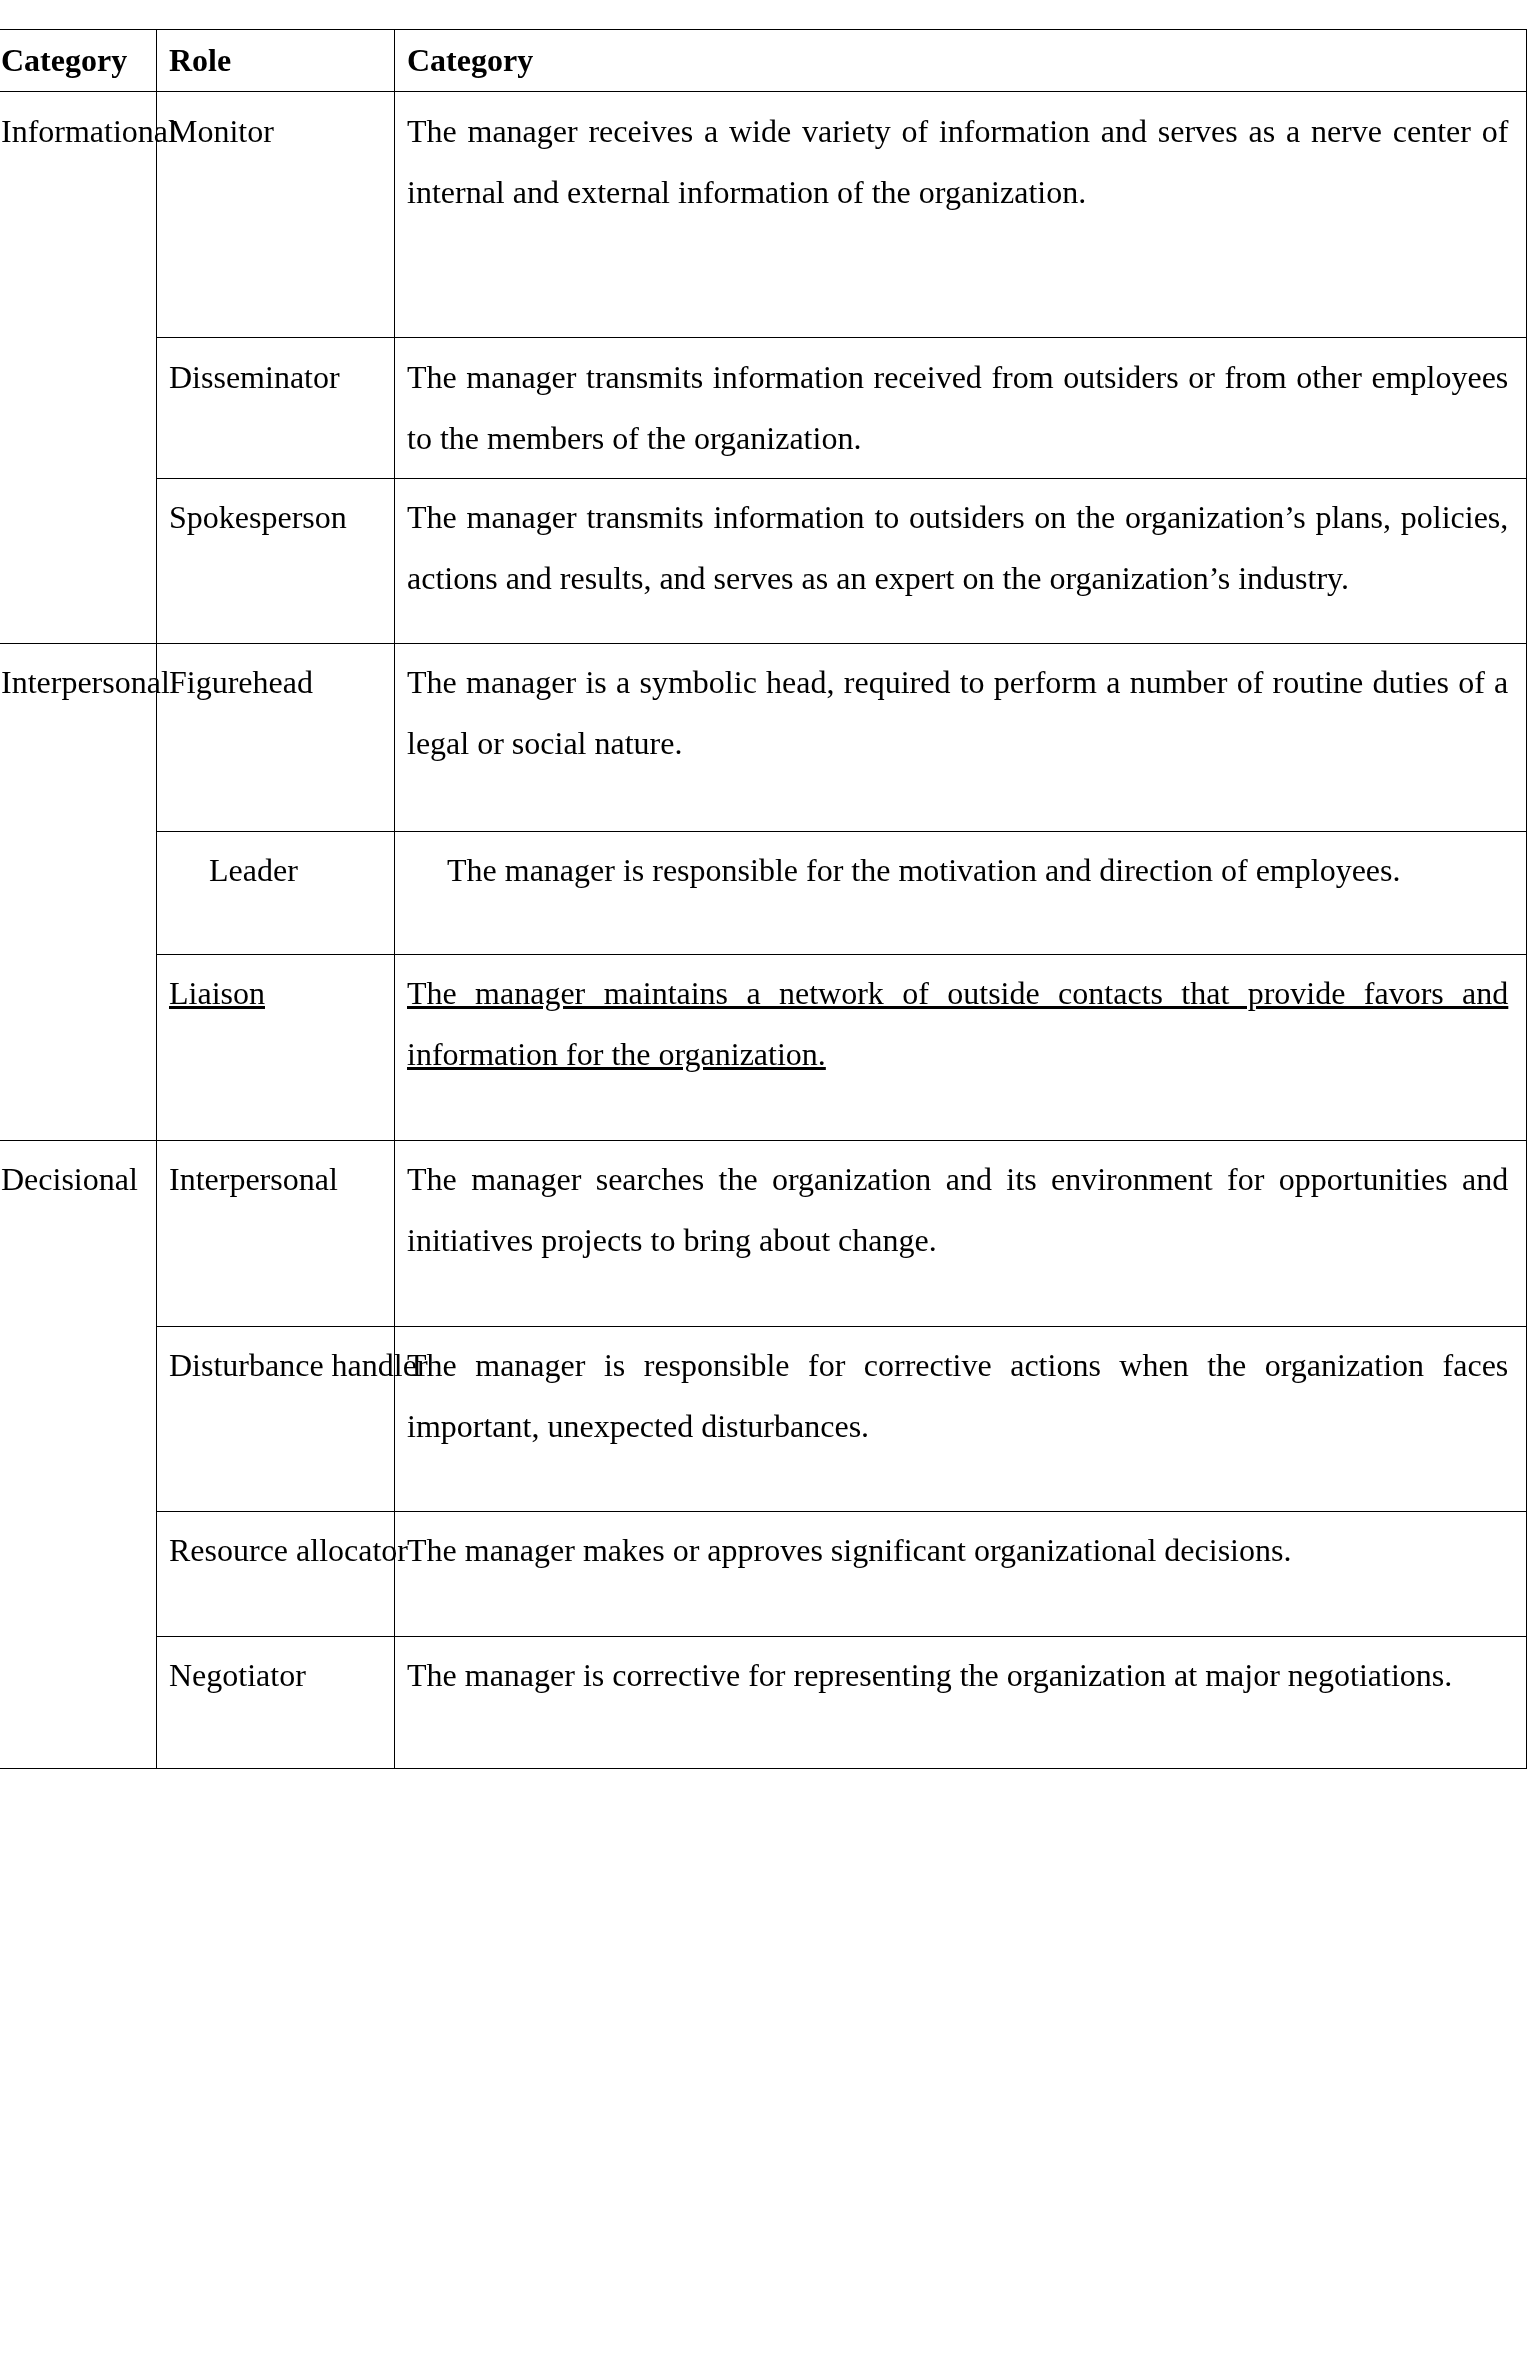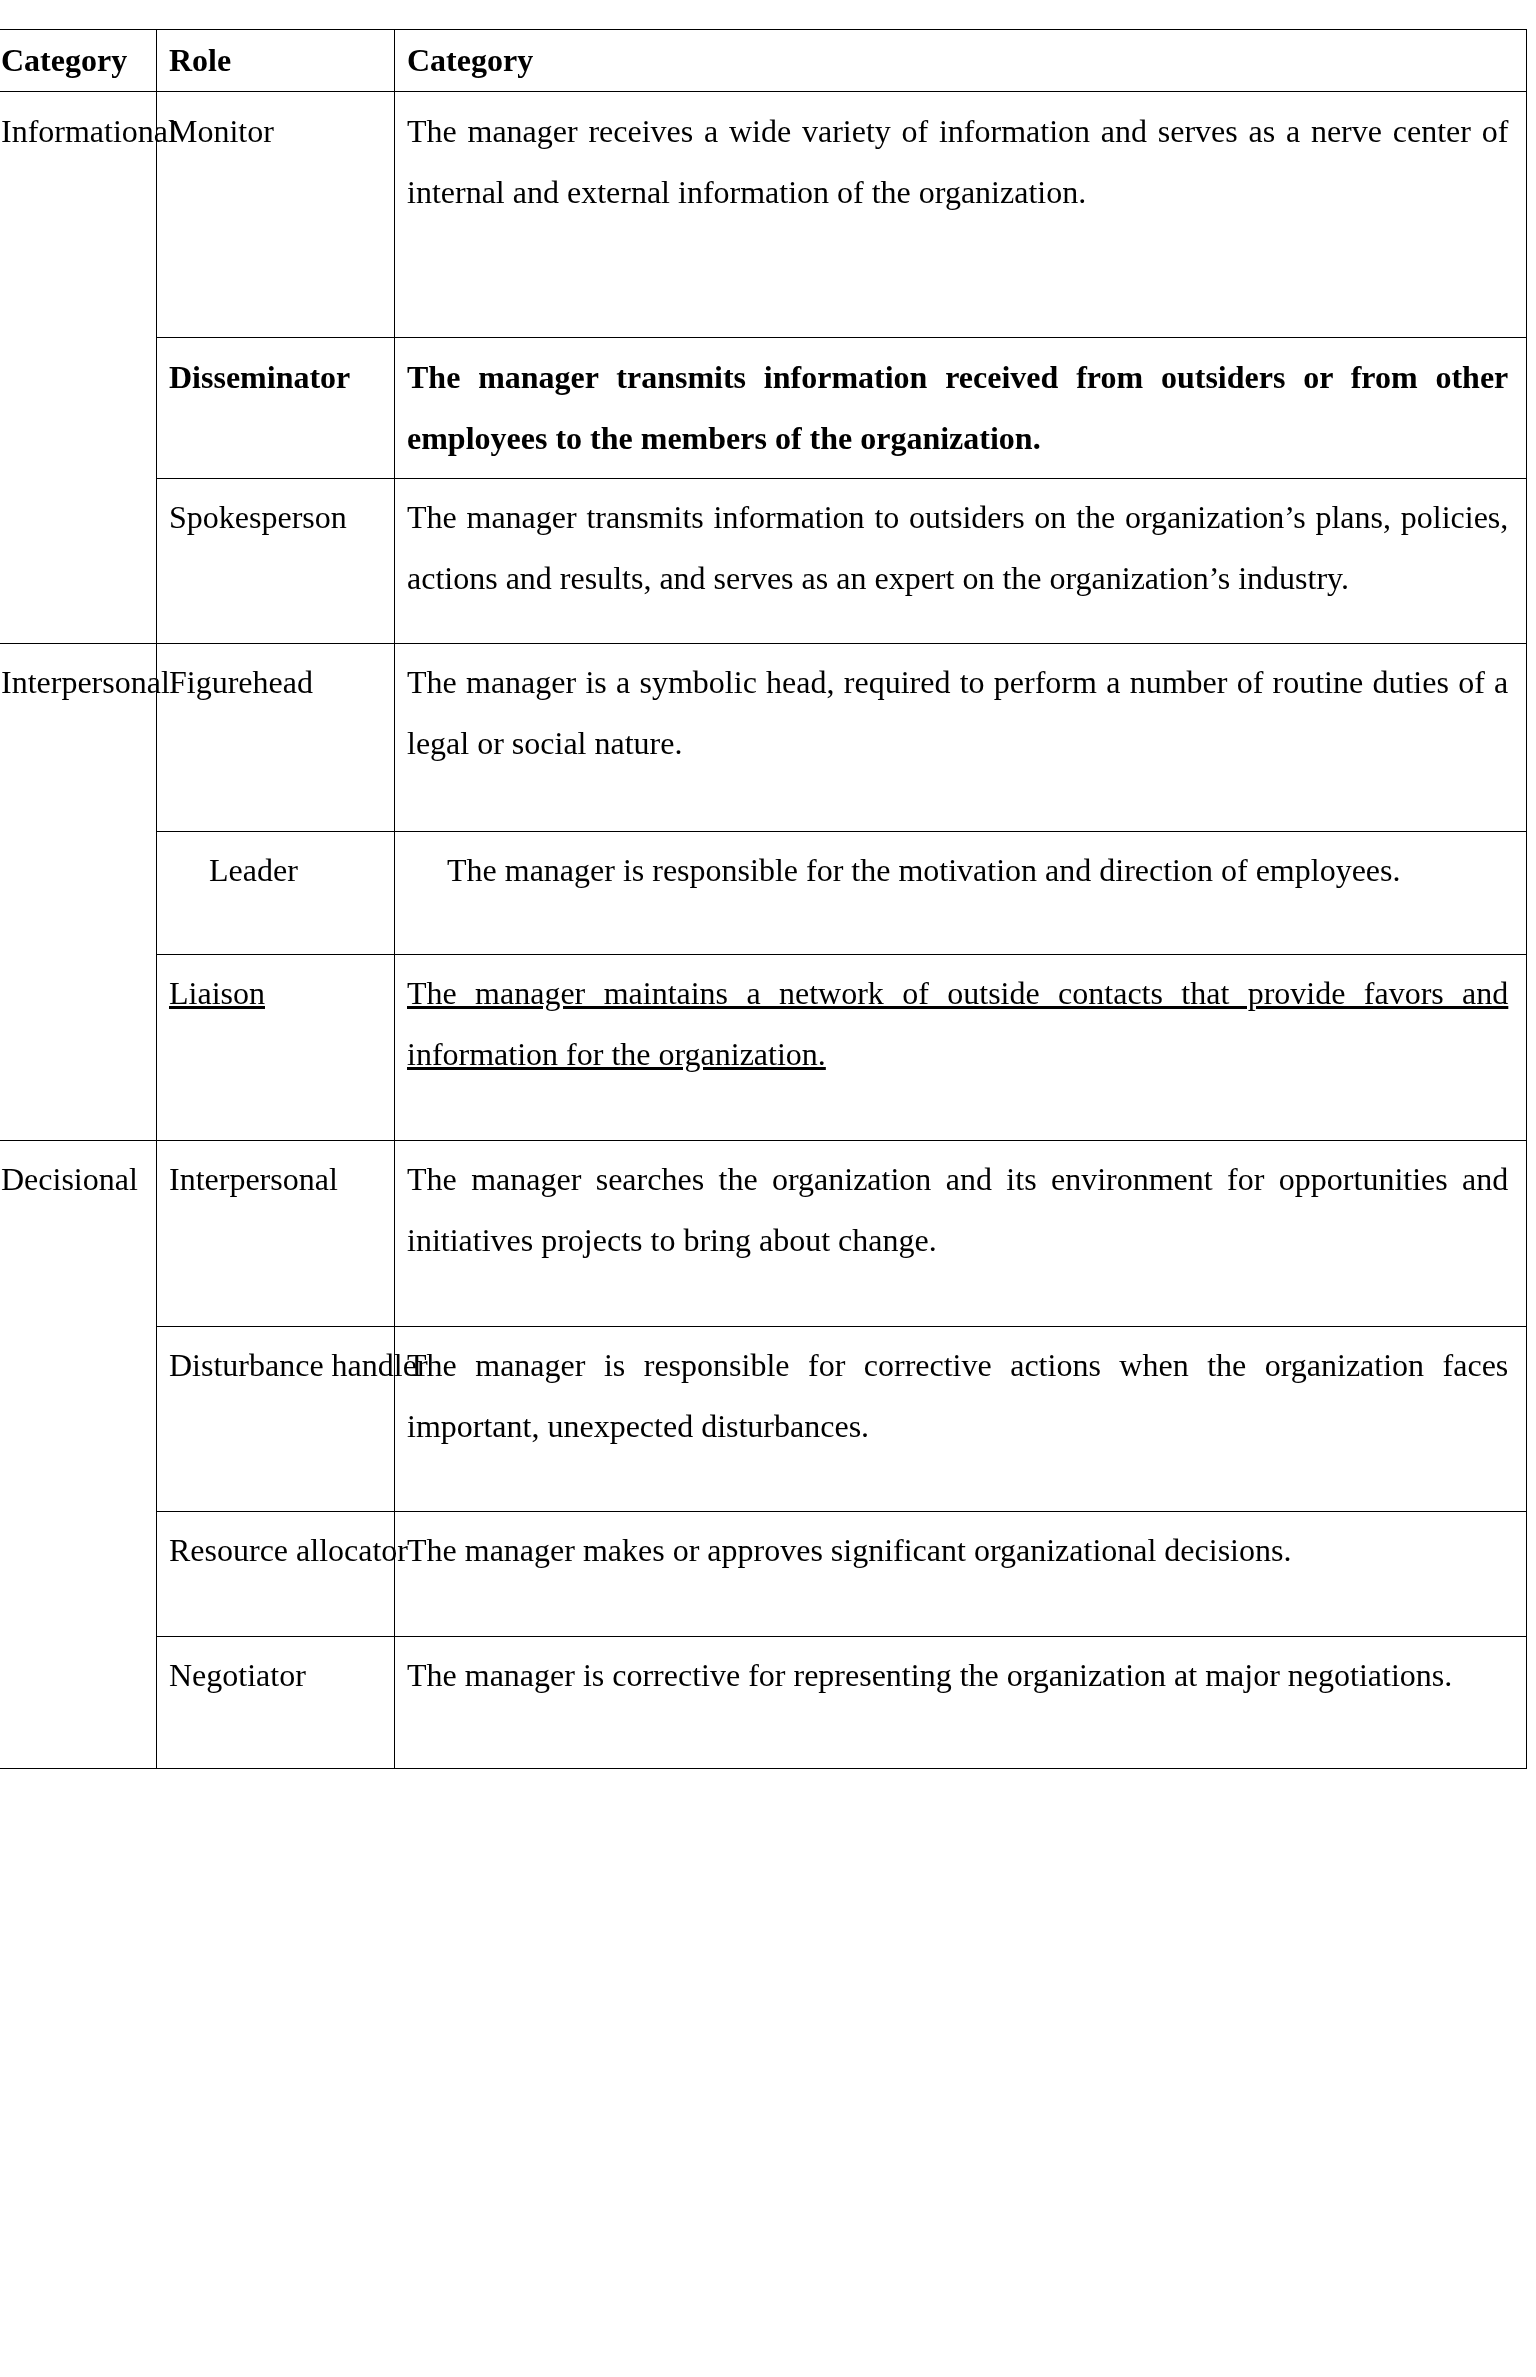--- a/index.html
+++ b/index.html
@@ -64,21 +64,21 @@
 
   td.activity-cell .cell-pad {
     text-align: justify;
     text-align-last: left;
     hyphens: none;
     padding-right: 17.5px;
   }
 
   
   tr.r-monitor      td { height: 245px; }
-  tr.r-disseminator td { height: 124px; font-weight: bold; }
+  tr.r-disseminator td { height: 124px; }
   tr.r-spokesperson td { height: 164px; margin-top: 16px; }
   tr.r-figurehead   td { height: 187px; }
   tr.r-leader       td { height: 122px; padding-left: 40px; }
   tr.r-liaison      td { height: 185px; text-decoration: underline; }
   tr.r-entrepreneur td { height: 185px; }
   tr.r-disturbance  td { height: 184px; }
   tr.r-resource     td { height: 124px; }
   tr.r-negotiator   td { height: 131px; margin-left: 32px; }
 </style>
 </head>

